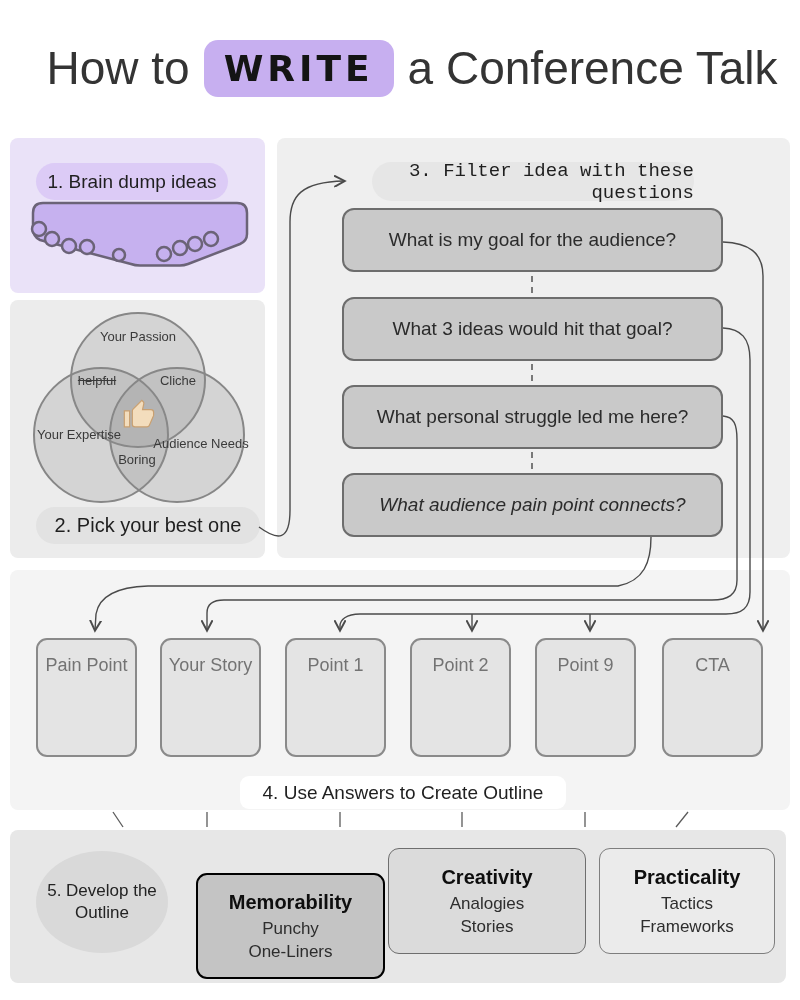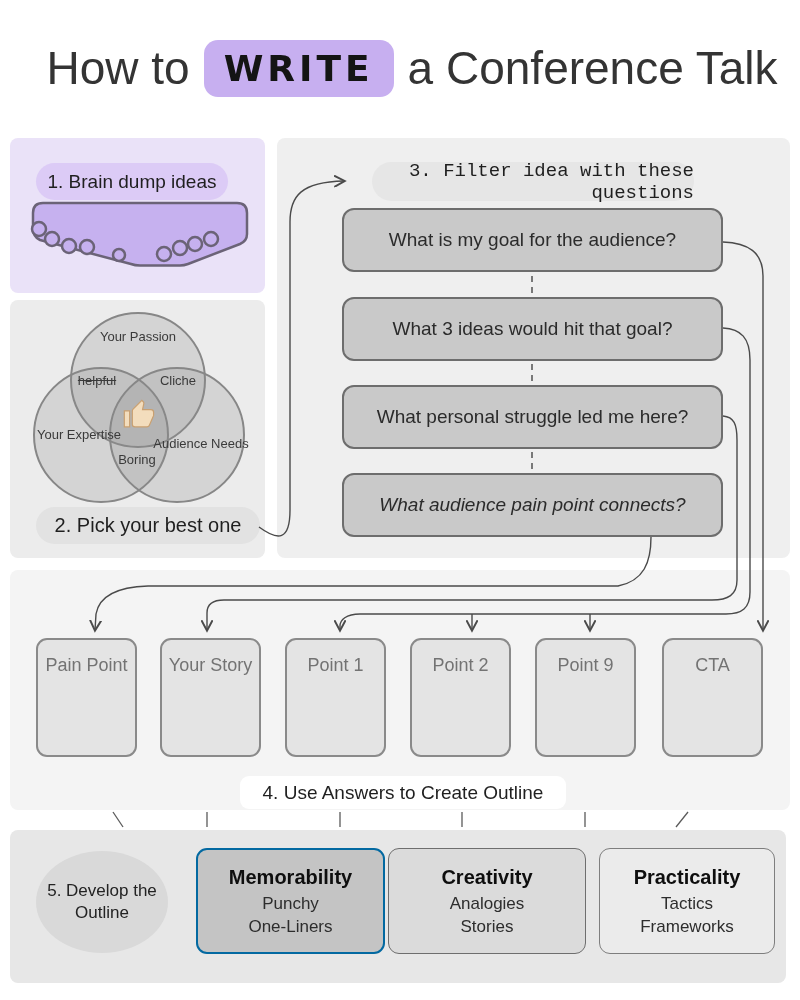--- a/index.html
+++ b/index.html
@@ -45,21 +45,21 @@
 
   
   .blob5{position:absolute;left:36px;top:851px;width:132px;height:102px;border-radius:50%;
          background:#d9d9d9;display:flex;align-items:center;justify-content:center;
          text-align:center;font-size:17px;color:#232323;line-height:1.3;padding:4px;box-sizing:border-box;}
   .dcard{position:absolute;top:848px;height:106px;border-radius:11px;box-sizing:border-box;
          display:flex;flex-direction:column;align-items:center;justify-content:center;
          text-align:center;line-height:1.3;}
   .dcard .dtitle{font-size:20px;font-weight:700;color:#0e0e0e;margin-bottom:3px;}
   .dcard .dline{font-size:17px;color:#2d2d2d;}
-  .dc1{left:196px;width:189px;background:#c4c4c4;border:2px solid #0369a1;}
+  .dc1{left:196px;width:189px;background:#c4c4c4;border:2px solid #000000;margin-top:25px;}
   .dc2{left:388px;width:198px;background:#dbdbdb;border:1.5px solid #6e6e6e;}
   .dc3{left:599px;width:176px;background:#ebebeb;border:1.5px solid #7e7e7e;}
 
   
   .vlabel{position:absolute;text-align:center;font-size:13px;color:#3a3a3a;line-height:1.25;}
   .vl-passion  {left:78px; top:329px; width:120px;}
   .vl-helpful  {left:57px; top:373px; width:80px; text-decoration:line-through;}
   .vl-cliche   {left:138px;top:373px; width:80px;}
   .vl-expertise{left:19px; top:427px; width:120px;}
   .vl-boring   {left:97px; top:444px; width:80px;margin-top:8px;}

